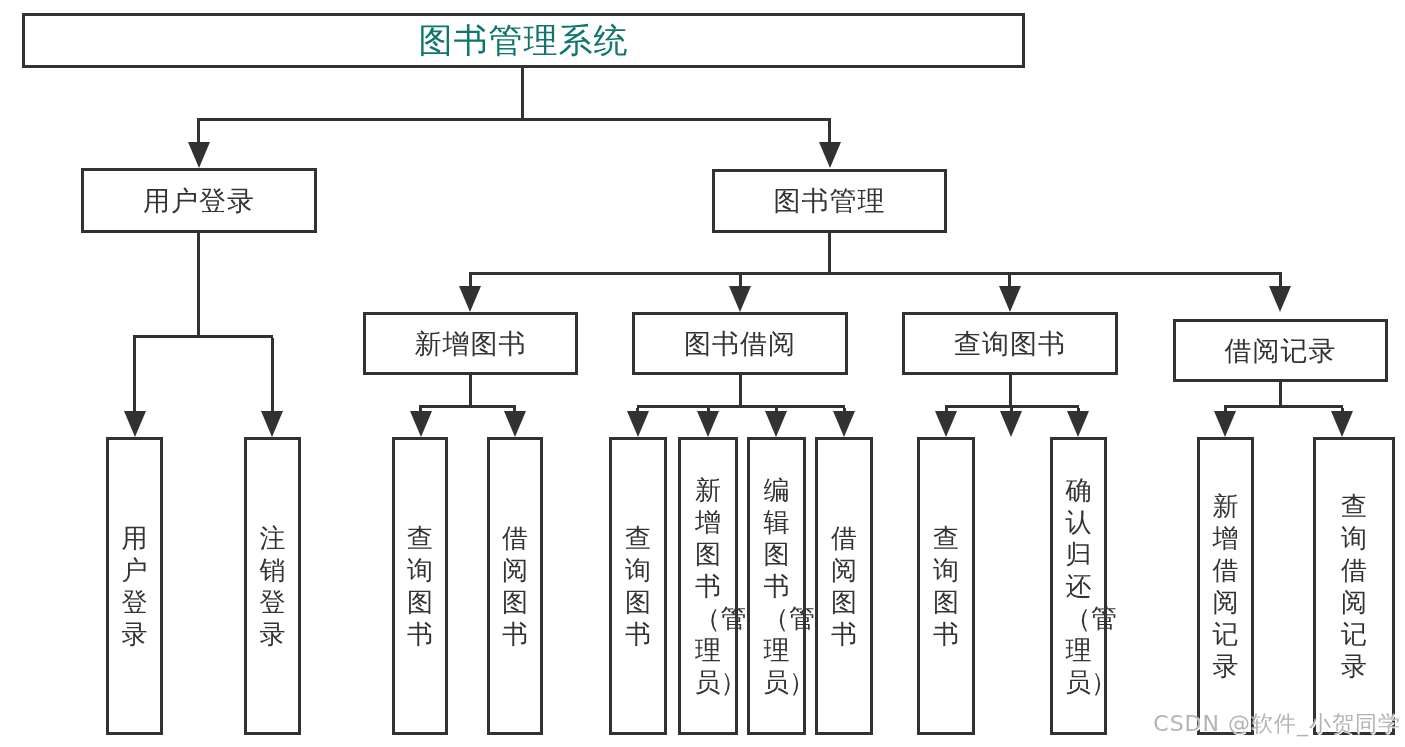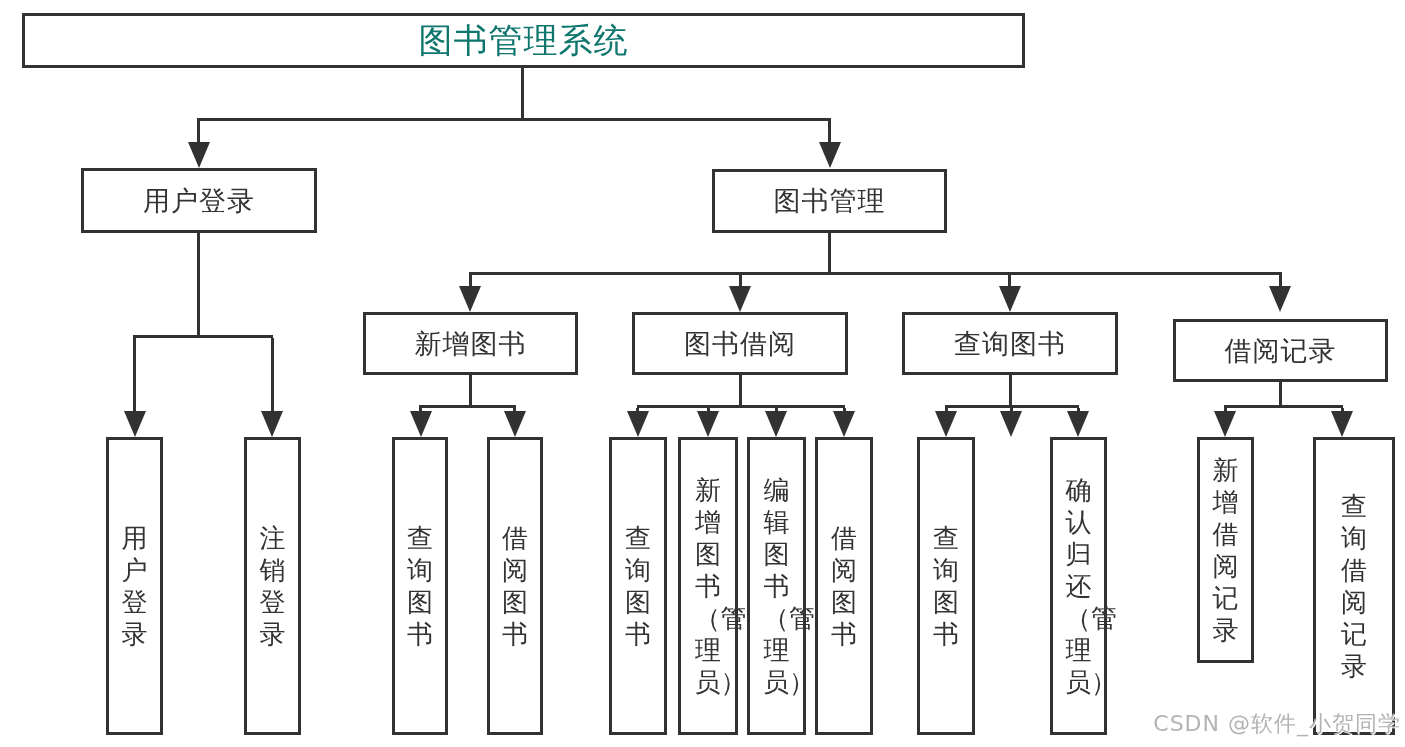--- a/index.html
+++ b/index.html
@@ -143,21 +143,21 @@
     <span class="v-label">借阅图书</span>
   </div>
 
   <div class="node" style="left:917px;top:437px;width:58px;height:298px">
     <span class="v-label">查询图书</span>
   </div>
   <div class="node" style="left:1050px;top:437px;width:57px;height:298px">
     <span class="v-label">确认归还（管理员）</span>
   </div>
 
-  <div class="node" style="left:1197px;top:437px;width:57px;height:226px">
+  <div class="node" style="left:1197px;top:437px;width:57px;height:298px">
     <span class="v-label">新增借阅记录</span>
   </div>
   <div class="node" style="left:1313px;top:437px;width:82px;height:298px">
     <span class="v-label">查询借阅记录</span>
   </div>
 
   <div class="watermark">CSDN @软件_小贺同学</div>
 
 </div>
 

